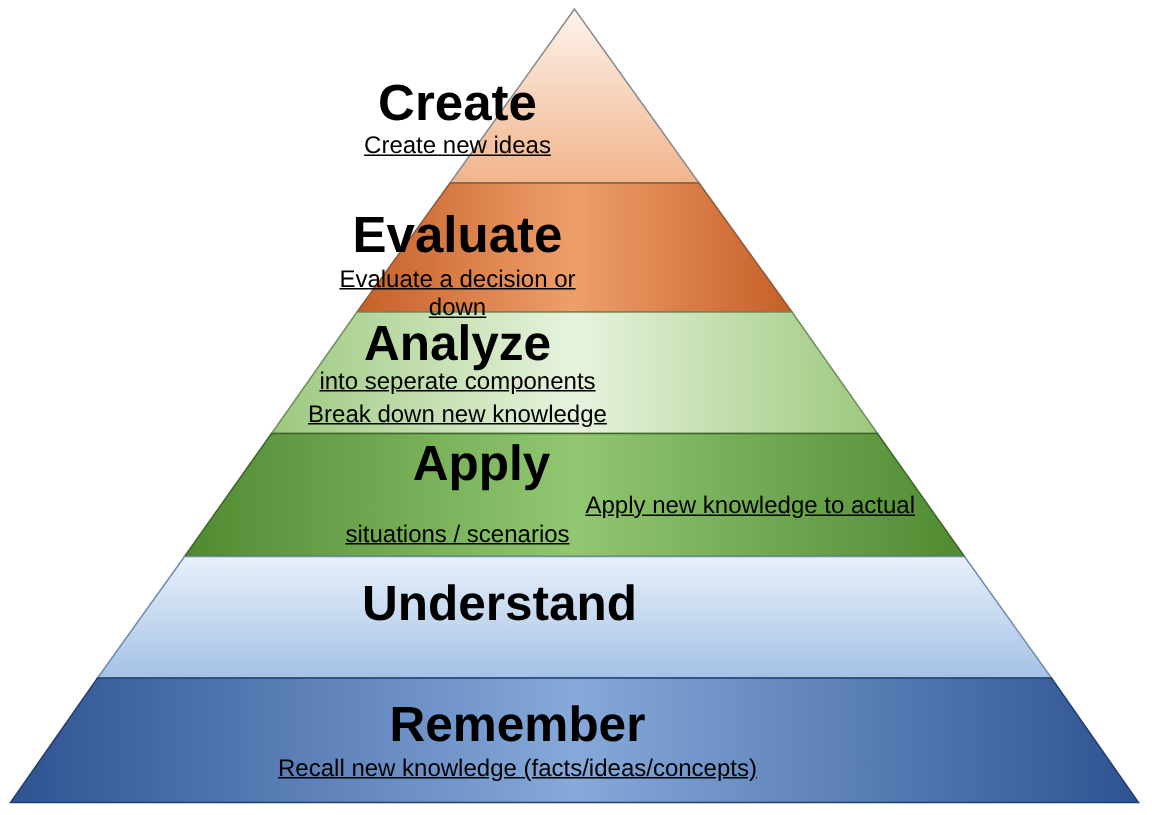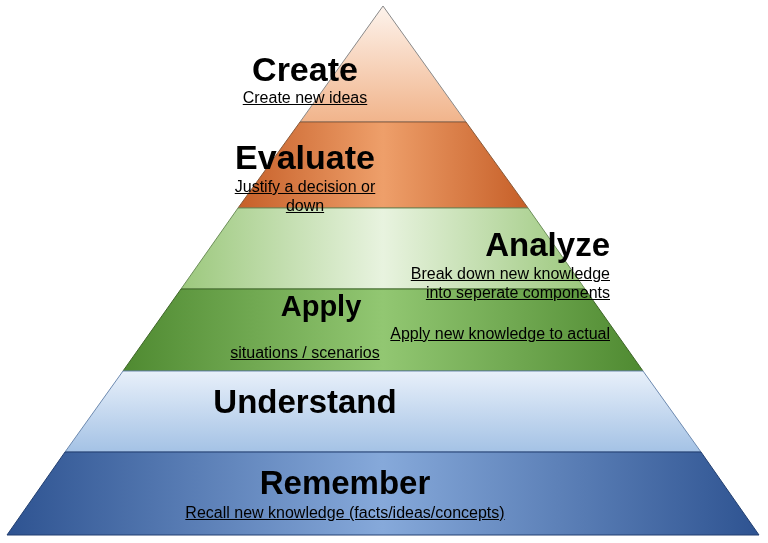--- a/index.html
+++ b/index.html
@@ -52,36 +52,36 @@
   <polygon points="65,452 701,452 759,535 7,535" fill="url(#gRemember)" stroke="#223f70" stroke-width="1"></polygon>
 </svg>
 
 <div class="level" style="top:52px;">
   <span class="title" style="font-size:34px;">Create</span>
   <span class="desc" style="margin-top:2px;">Create new ideas</span>
 </div>
 
 <div class="level" style="top:140px;">
   <span class="title" style="font-size:34px;">Evaluate</span>
-  <span class="desc" style="margin-top:3px;">Justify a decision or</span>
+  <span class="desc" style="margin-top:3px;">Evaluate a decision or</span>
   <span class="desc">down</span>
 </div>
 
-<div class="level" style="top:228px;text-align:right;">
+<div class="level" style="top:212px;">
   <span class="title" style="font-size:33px;">Analyze</span>
+  <span class="desc">into seperate components</span>
   <span class="desc" style="margin-top:3px;">Break down new knowledge</span>
-  <span class="desc">into seperate components</span>
 </div>
 
 <div class="level" style="top:292px;">
-  <span class="title" style="font-size:29px;padding-left:32px;">Apply</span>
+  <span class="title" style="font-size:33px;padding-left:32px;">Apply</span>
   <span class="desc" style="margin-top:3px;text-align:right;">Apply new knowledge to actual</span>
   <span class="desc">situations / scenarios</span>
 </div>
 
-<div class="level" style="top:385px;">
+<div class="level" style="top:385px;padding-left:28px;">
   <span class="title" style="font-size:33px;">Understand</span>
 </div>
 
 <div class="level" style="top:466px;padding-left:40px;">
   <span class="title" style="font-size:33px;">Remember</span>
   <span class="desc" style="margin-top:4px;">Recall new knowledge (facts/ideas/concepts)</span>
 </div>
 
 </body></html>

